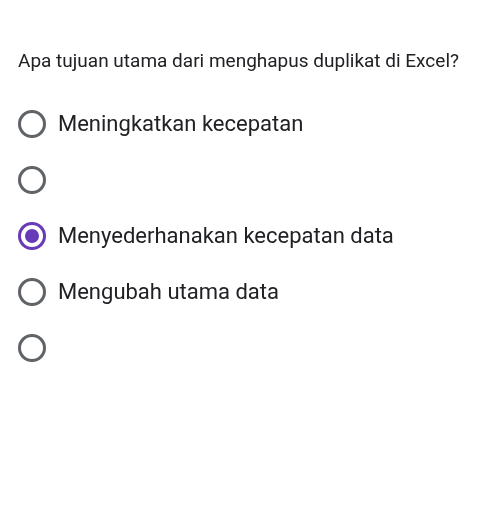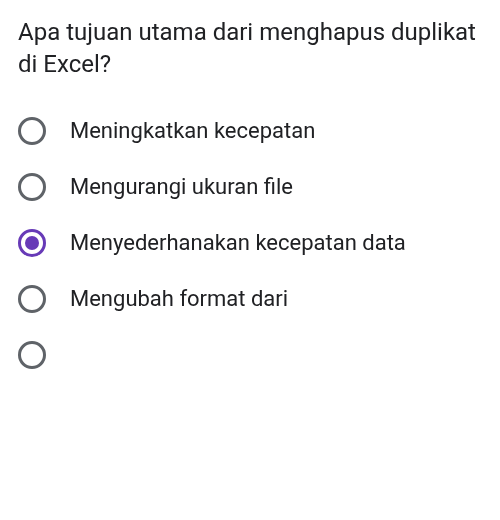--- a/index.html
+++ b/index.html
@@ -8,36 +8,37 @@
       box-sizing: border-box;
     }
     body {
       font-family: 'Roboto', Arial, sans-serif;
       background: #ffffff;
       width: 500px;
       height: 520px;
       padding: 16px 18px;
     }
     .question {
-      font-size: 24px;
+      font-size: 19px;
       font-weight: 400;
       color: #202124;
       line-height: 1.35;
       margin-bottom: 36px;
+      margin-top: 32px;
     }
     .options {
       display: flex;
       flex-direction: column;
       gap: 28px;
     }
     .option {
       display: flex;
       align-items: center;
       cursor: pointer;
-      gap: 24px;
+      gap: 12px;
     }
     .radio {
       width: 28px;
       height: 28px;
       border-radius: 50%;
       border: 3px solid #5f6368;
       flex-shrink: 0;
       display: flex;
       align-items: center;
       justify-content: center;
@@ -67,30 +68,29 @@
 
 <div class="options">
 
   <div class="option">
     <span class="radio"></span>
     <span class="option-label">Meningkatkan kecepatan</span>
   </div>
 
   <div class="option">
     <span class="radio"></span>
-    <span class="option-label">Mengurangi ukuran file</span>
   </div>
 
   <div class="option">
     <span class="radio selected"></span>
     <span class="option-label">Menyederhanakan kecepatan data</span>
   </div>
 
   <div class="option">
     <span class="radio"></span>
-    <span class="option-label">Mengubah format dari</span>
+    <span class="option-label">Mengubah utama data</span>
   </div>
 
   <div class="option">
     <span class="radio"></span>
   </div>
 
 </div>
 
 </body></html>

